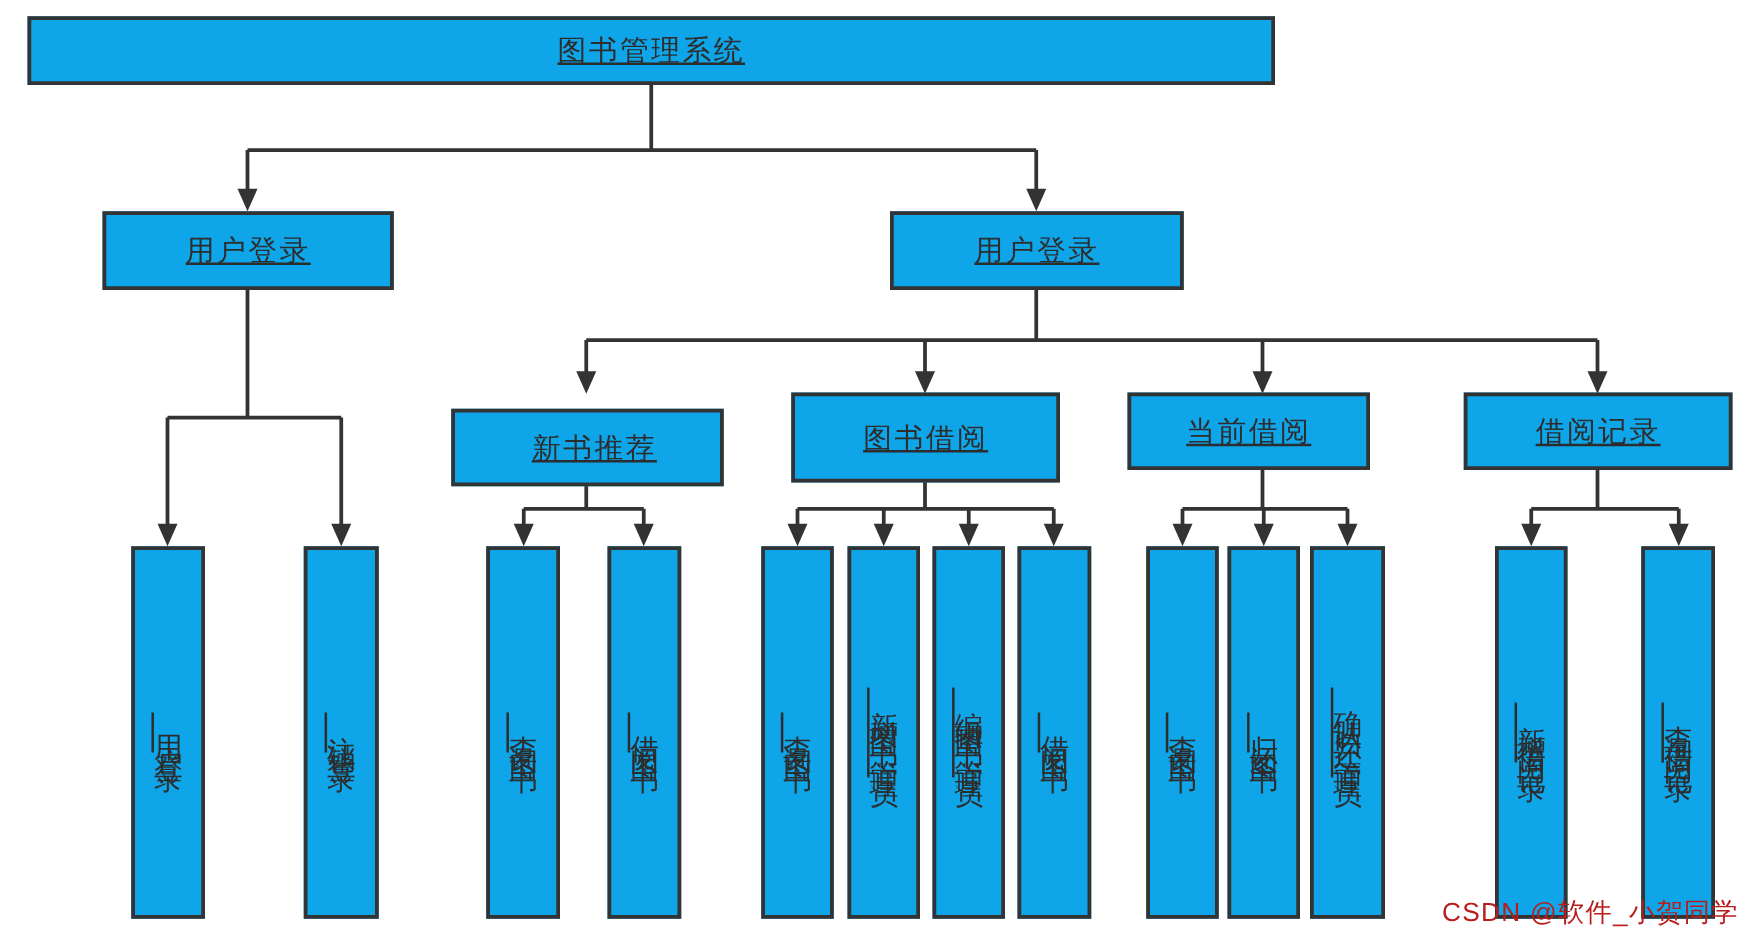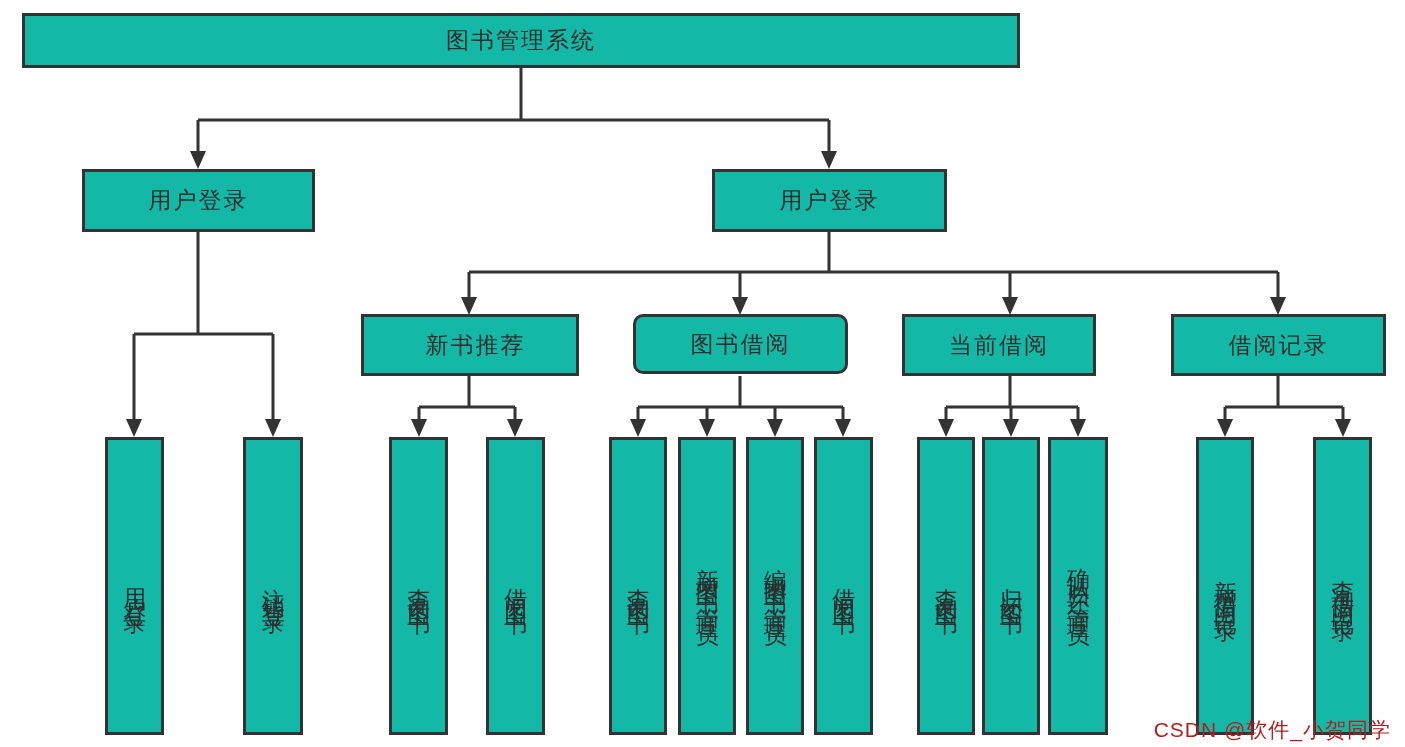--- a/index.html
+++ b/index.html
@@ -8,28 +8,29 @@
     width: 1405px;
     height: 747px;
     background: #ffffff;
     font-family: "Liberation Sans", sans-serif;
     overflow: hidden;
   }
   .box {
     position: absolute;
     box-sizing: border-box;
     border: 3px solid #333333;
-    background: #14b8a6;
+    background: #0ea5e9;
     display: flex;
     align-items: center;
     justify-content: center;
     font-size: 23px;
     color: #2d2d2d;
     letter-spacing: 2px;
     z-index: 2;
+    text-decoration: underline;
   }
   .vbox {
     writing-mode: vertical-rl;
     text-orientation: mixed;
     letter-spacing: 8px;
     line-height: 1.1;
     font-size: 23px;
   }
   svg.connectors {
     position: absolute;
@@ -73,22 +74,22 @@
              M938 419 L954 419 L946 437 Z  M1003 419 L1019 419 L1011 437 Z
              M1070 419 L1086 419 L1078 437 Z  M1217 419 L1233 419 L1225 437 Z
              M1335 419 L1351 419 L1343 437 Z" fill="#333333" stroke="none"></path>
   </svg>
 
   <div class="box" style="left:22px; top:13px; width:998px; height:55px;">图书管理系统</div>
 
   <div class="box" style="left:82px; top:169px; width:233px; height:63px;">用户登录</div>
   <div class="box" style="left:712px; top:169px; width:235px; height:63px;">用户登录</div>
 
-  <div class="box" style="left:361px; top:314px; width:218px; height:62px;padding-left:11px;">新书推荐</div>
-  <div class="box" style="left:633px; top:314px; width:215px; height:60px;border-radius:10px;">图书借阅</div>
+  <div class="box" style="left:361px; top:327px; width:218px; height:62px;padding-left:11px;">新书推荐</div>
+  <div class="box" style="left:633px; top:314px; width:215px; height:72px;">图书借阅</div>
   <div class="box" style="left:902px; top:314px; width:194px; height:62px;">当前借阅</div>
   <div class="box" style="left:1171px; top:314px; width:215px; height:62px;">借阅记录</div>
 
   <div class="box vbox" style="left:105px; top:437px; width:59px; height:298px;">用户登录</div>
   <div class="box vbox" style="left:243px; top:437px; width:60px; height:298px;">注销登录</div>
 
   <div class="box vbox" style="left:389px; top:437px; width:59px; height:298px;">查询图书</div>
   <div class="box vbox" style="left:486px; top:437px; width:59px; height:298px;">借阅图书</div>
 
   <div class="box vbox" style="left:609px; top:437px; width:58px; height:298px;">查询图书</div>

